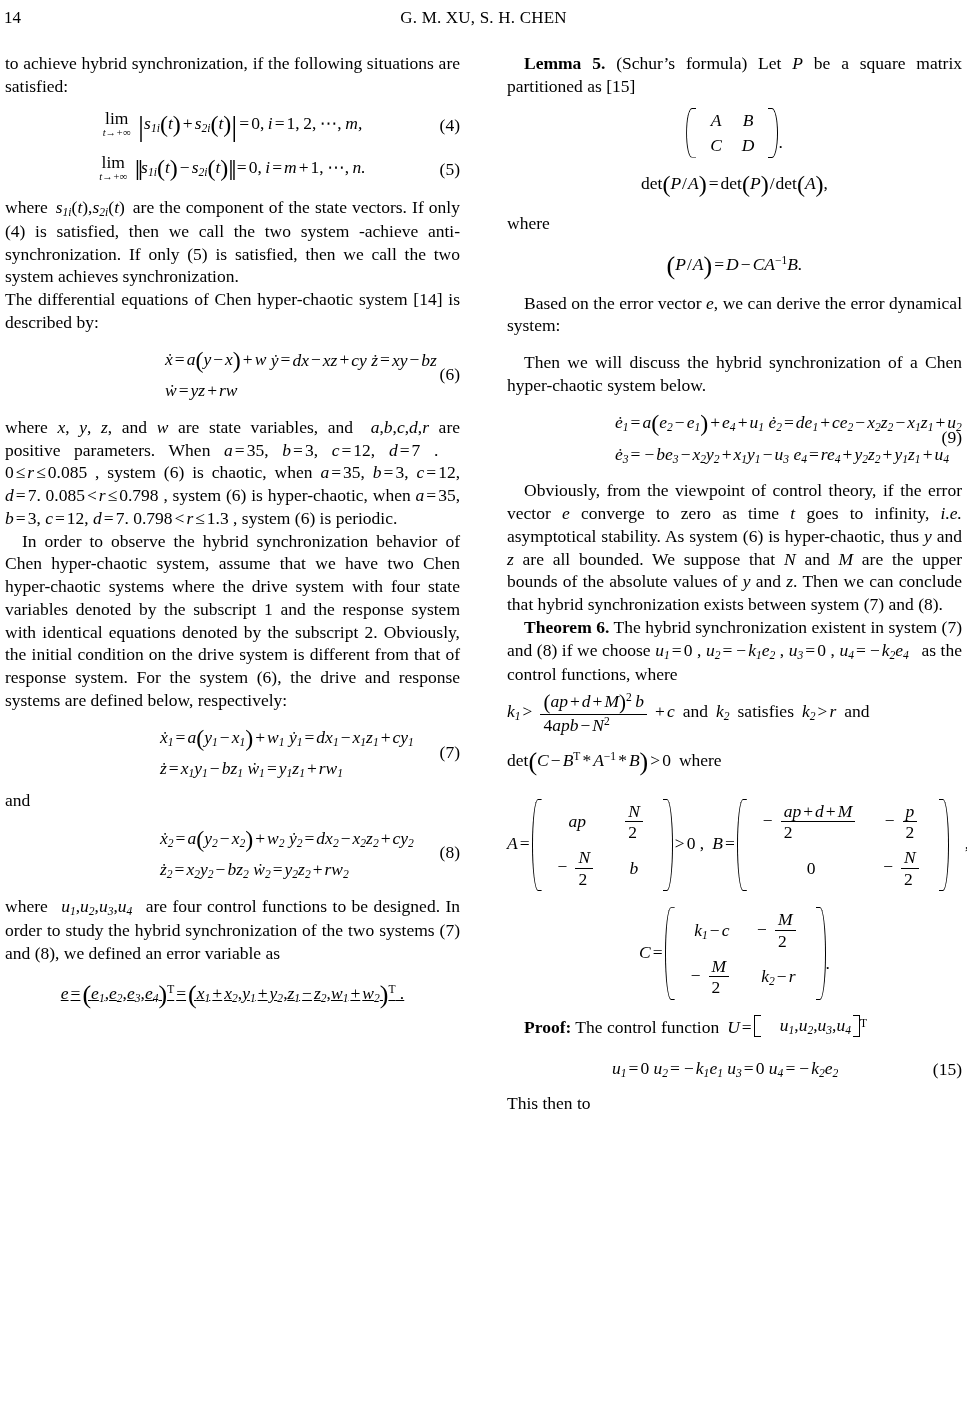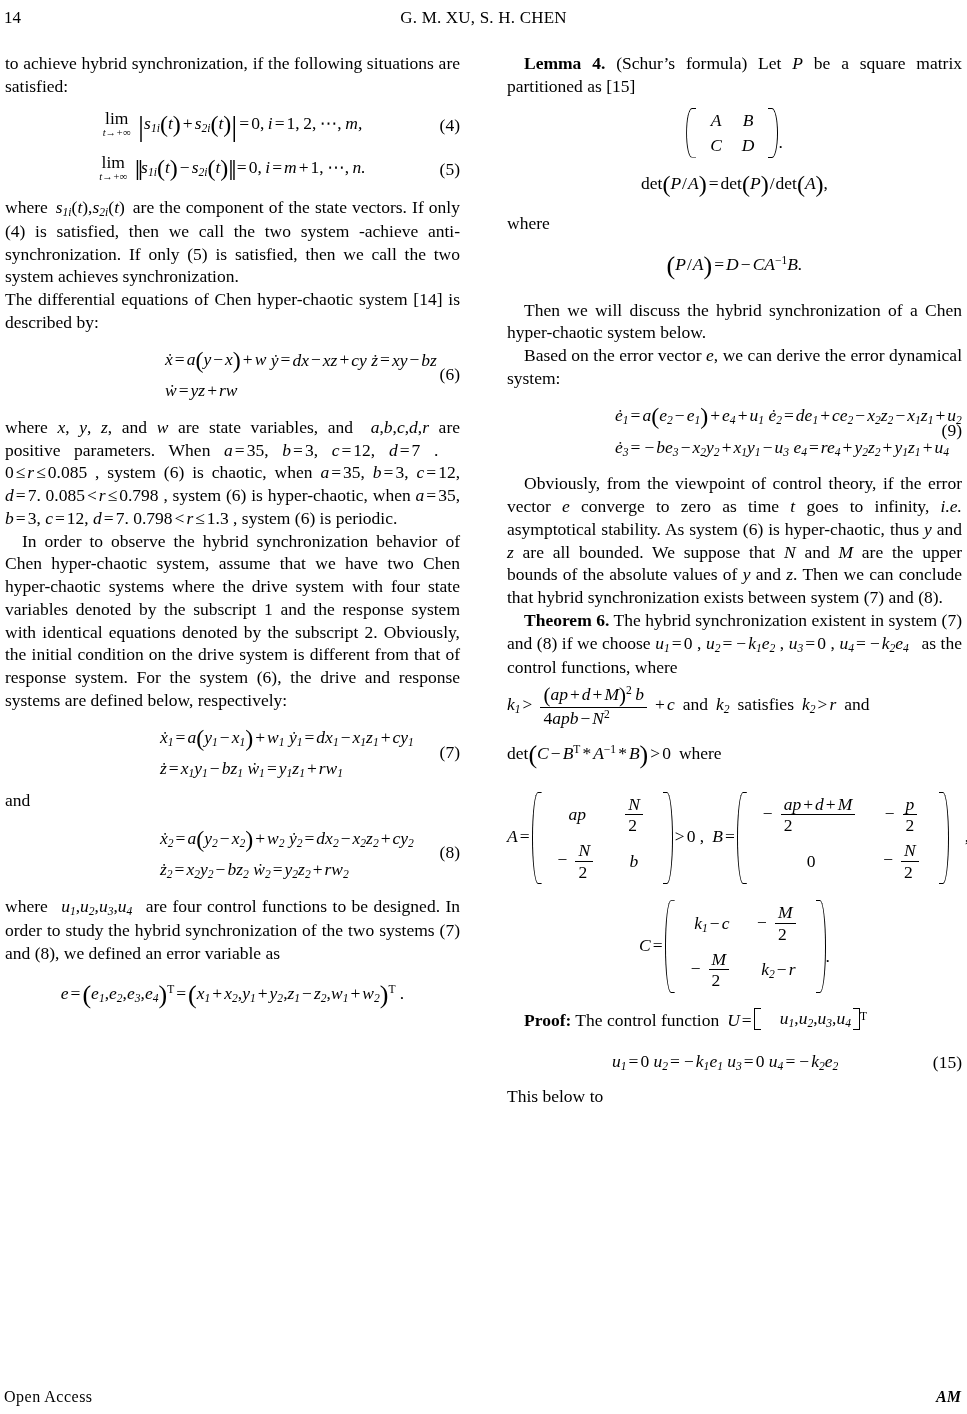--- a/index.html
+++ b/index.html
@@ -203,32 +203,32 @@
           <span class="eq-line"><span class="math">ż</span><sub>2</sub><span class="op">=</span><span class="math">x</span><sub>2</sub><span class="math">y</span><sub>2</sub><span class="op">−</span><span class="math">bz</span><sub>2</sub></span>
           <span class="eq-line"><span class="math">ẇ</span><sub>2</sub><span class="op">=</span><span class="math">y</span><sub>2</sub><span class="math">z</span><sub>2</sub><span class="op">+</span><span class="math">rw</span><sub>2</sub></span>
         </span>
         <span class="eq-num">(8)</span>
       </div>
 
       <p class="body" style="margin-top:12px;">
         where <span class="sp"></span><span class="math">u</span><sub>1</sub><span class="up">,</span><span class="math">u</span><sub>2</sub><span class="up">,</span><span class="math">u</span><sub>3</sub><span class="up">,</span><span class="math">u</span><sub>4</sub><span class="sp"></span> are four control functions to be designed. In order to study the hybrid synchronization of the two systems (7) and (8), we defined an error variable as
       </p>
 
-      <div class="eq eq-center" style="margin-top:12px;">
+      <div class="eq eq-center" style="margin-top:12px;text-decoration:underline;">
         <span class="eq-line">
           <span class="math">e</span><span class="op">=</span><span style="font-size:26px;vertical-align:-0.17em;font-style:normal;">(</span><span class="math">e</span><sub>1</sub><span class="up">,</span><span class="math">e</span><sub>2</sub><span class="up">,</span><span class="math">e</span><sub>3</sub><span class="up">,</span><span class="math">e</span><sub>4</sub><span style="font-size:26px;vertical-align:-0.17em;font-style:normal;">)</span><sup class="up">T</sup><span class="op">=</span><span style="font-size:26px;vertical-align:-0.17em;font-style:normal;">(</span><span class="math">x</span><sub>1</sub><span class="op">+</span><span class="math">x</span><sub>2</sub><span class="up">,</span><span class="math">y</span><sub>1</sub><span class="op">+</span><span class="math">y</span><sub>2</sub><span class="up">,</span><span class="math">z</span><sub>1</sub><span class="op">−</span><span class="math">z</span><sub>2</sub><span class="up">,</span><span class="math">w</span><sub>1</sub><span class="op">+</span><span class="math">w</span><sub>2</sub><span style="font-size:26px;vertical-align:-0.17em;font-style:normal;">)</span><sup class="up">T</sup><span class="up"> .</span>
         </span>
       </div>
 
     </div>
 
     <div class="col col-right">
 
       <p class="body indent">
-        <span class="runin">Lemma 4.</span>
+        <span class="runin">Lemma 5.</span>
         <span>(Schur’s formula) Let <i>P</i> be a square matrix partitioned as [15]</span>
       </p>
 
       <div class="eq eq-center" style="margin-top:10px;">
         <span class="matrix">
           <span class="bracket left"></span>
           <table>
               <tbody>
                 <tr>
                   <td><i>A</i></td>
@@ -252,25 +252,25 @@
       </div>
 
       <p class="body" style="margin-top:10px;">where</p>
 
       <div class="eq eq-center" style="margin-top:12px;">
         <span class="eq-line">
           <span style="font-size:26px;vertical-align:-0.17em;font-style:normal;">(</span><span class="math">P</span><span class="up" style="padding:0 1px;">/</span><span class="math">A</span><span style="font-size:26px;vertical-align:-0.17em;font-style:normal;">)</span><span class="op">=</span><span class="math">D</span><span class="op">−</span><span class="math">CA</span><sup class="up">−1</sup><span class="math">B.</span>
         </span>
       </div>
 
-      <p class="body indent" style="margin-top:14px;">Then we will discuss the hybrid synchronization of a Chen hyper-chaotic system below.</p>
-
       <p class="body indent">
         Based on the error vector <i>e</i>, we can derive the error dynamical system:
       </p>
+
+      <p class="body indent" style="margin-top:14px;">Then we will discuss the hybrid synchronization of a Chen hyper-chaotic system below.</p>
 
       <div class="eq" style="margin-top:10px;padding-left:108px;">
         <span class="eq-stack">
           <span class="eq-line"><span class="math">ė</span><sub>1</sub><span class="op">=</span><span class="math">a</span><span style="font-size:24px;vertical-align:-0.14em;font-style:normal;">(</span><span class="math">e</span><sub>2</sub><span class="op">−</span><span class="math">e</span><sub>1</sub><span style="font-size:24px;vertical-align:-0.14em;font-style:normal;">)</span><span class="op">+</span><span class="math">e</span><sub>4</sub><span class="op">+</span><span class="math">u</span><sub>1</sub></span>
           <span class="eq-line"><span class="math">ė</span><sub>2</sub><span class="op">=</span><span class="math">de</span><sub>1</sub><span class="op">+</span><span class="math">ce</span><sub>2</sub><span class="op">−</span><span class="math">x</span><sub>2</sub><span class="math">z</span><sub>2</sub><span class="op">−</span><span class="math">x</span><sub>1</sub><span class="math">z</span><sub>1</sub><span class="op">+</span><span class="math">u</span><sub>2</sub></span>
           <span class="eq-line"><span class="math">ė</span><sub>3</sub><span class="op">=</span><span class="op">−</span><span class="math">be</span><sub>3</sub><span class="op">−</span><span class="math">x</span><sub>2</sub><span class="math">y</span><sub>2</sub><span class="op">+</span><span class="math">x</span><sub>1</sub><span class="math">y</span><sub>1</sub><span class="op">−</span><span class="math">u</span><sub>3</sub></span>
           <span class="eq-line"><span class="math">e</span><sub>4</sub><span class="op">=</span><span class="math">re</span><sub>4</sub><span class="op">+</span><span class="math">y</span><sub>2</sub><span class="math">z</span><sub>2</sub><span class="op">+</span><span class="math">y</span><sub>1</sub><span class="math">z</span><sub>1</sub><span class="op">+</span><span class="math">u</span><sub>4</sub></span>
         </span>
         <span class="eq-num">(9)</span>
       </div>
@@ -366,23 +366,19 @@
       <div class="eq" style="margin-top:18px;padding-left:105px;">
         <span class="eq-stack">
           <span class="eq-line"><span class="math">u</span><sub>1</sub><span class="op">=</span><span class="up">0</span></span>
           <span class="eq-line"><span class="math">u</span><sub>2</sub><span class="op">=</span><span class="op">−</span><span class="math">k</span><sub>1</sub><span class="math">e</span><sub>1</sub></span>
           <span class="eq-line"><span class="math">u</span><sub>3</sub><span class="op">=</span><span class="up">0</span></span>
           <span class="eq-line"><span class="math">u</span><sub>4</sub><span class="op">=</span><span class="op">−</span><span class="math">k</span><sub>2</sub><span class="math">e</span><sub>2</sub></span>
         </span>
         <span class="eq-num">(15)</span>
       </div>
 
-      <p class="body" style="margin-top:10px;">This below to</p>
+      <p class="body" style="margin-top:10px;">This then to</p>
 
     </div>
   </div>
 
-  <div class="pg-footer">
-    <div class="ftr-left">Open  Access</div>
-    <div class="ftr-right">AM</div>
-  </div>
 
 </div>
 
 </body></html>

